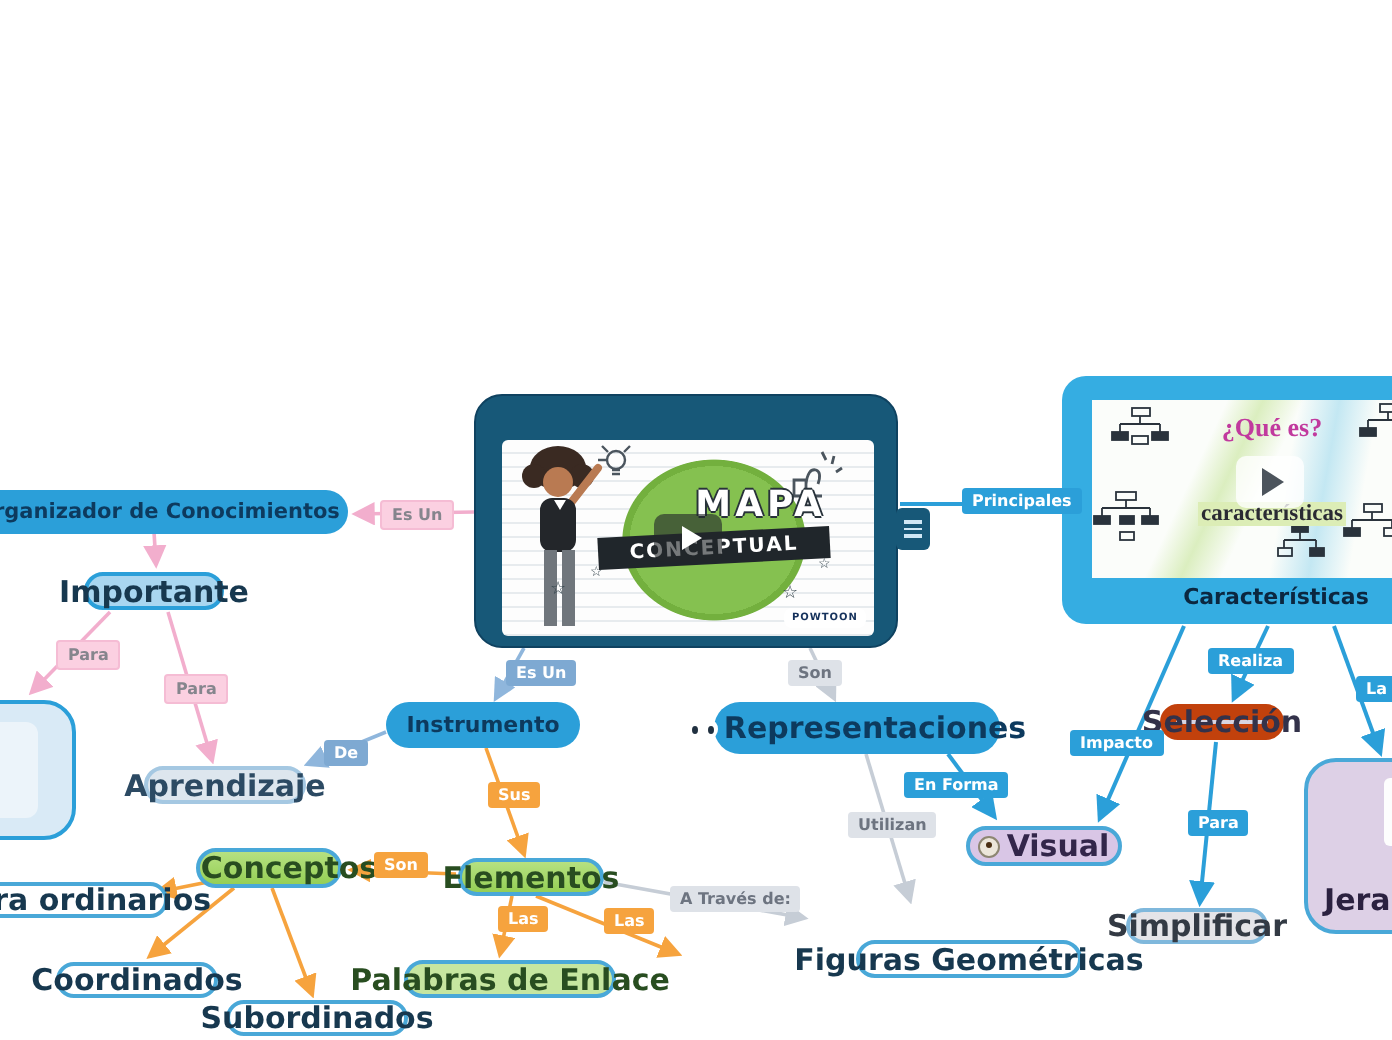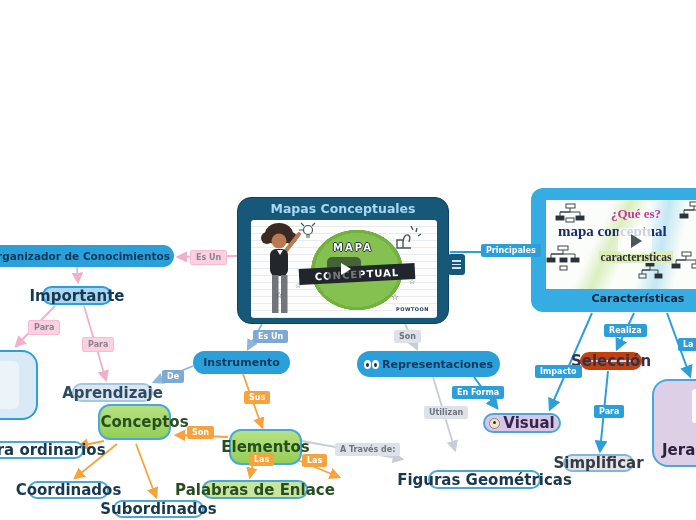--- a/index.html
+++ b/index.html
@@ -10,22 +10,22 @@
   
   .vcard{position:absolute;box-sizing:border-box;z-index:3;}
   #main-card{left:237px;top:197px;width:212px;height:127px;background:#175878;border-radius:14px;
              border:1px solid #0f4260;}
   #main-card .vtitle{position:absolute;left:0;right:0;top:3px;text-align:center;
              font-weight:bold;font-size:12.5px;color:#a9d8f2;}
   #main-thumb{position:absolute;left:13px;top:22px;width:186px;height:98px;border-radius:3px;overflow:hidden;
              background:repeating-linear-gradient(180deg,#fdfdfd 0 6px,#e7ebee 6px 7px);}
   #green-blob{position:absolute;left:57px;top:7px;width:98px;height:86px;border-radius:50%;
              background:radial-gradient(closest-side,#85c150 0 86%,#73b03e 86% 93%,transparent 94%);}
-  #mapa-word{position:absolute;left:56px;top:22px;width:92px;text-align:center;font-weight:bold;
-             font-size:10px;letter-spacing:2px;color:#fff;
+  #mapa-word{position:absolute;left:70px;top:22px;width:92px;text-align:right;font-weight:bold;
+             font-size:18px;letter-spacing:2px;color:#fff;
              text-shadow:-1px 0 #28323a,1px 0 #28323a,0 -1px #28323a,0 1px #28323a;}
   #conceptual-ribbon{position:absolute;left:48px;top:46px;width:116px;height:16px;background:#20262b;
              transform:rotate(-3deg);display:flex;align-items:center;justify-content:center;
              color:#fff;font-weight:bold;font-size:10px;letter-spacing:1px;}
   .star{position:absolute;color:#37474f;font-size:9px;}
   #play-main{position:absolute;left:76px;top:37px;width:34px;height:24px;border-radius:5px;
              background:rgba(34,38,42,.62);display:flex;align-items:center;justify-content:center;}
   #play-main .tri{width:0;height:0;border-left:10px solid #fff;border-top:6px solid transparent;
              border-bottom:6px solid transparent;margin-left:3px;}
   #powtoon{position:absolute;right:4px;bottom:4px;height:10px;padding:0 4px;background:#fff;border-radius:4px;
@@ -66,29 +66,29 @@
   .n-lavgray{background:#d8d4e0;border:8px solid #c2410c;color:#33324a;}
   .n-gray{background:#e4e4e8;border:2px solid #7fb8dc;color:#333a44;}
   .n-img{background:#d9eaf6;border:2px solid #2b9fd9;border-radius:16px;}
 
   #n-organizador{left:-16px;top:245px;width:190px;height:22px;font-size:10.5px;}
   #n-importante{left:42px;top:286px;width:70px;height:19px;}
   #n-leftimg{left:-28px;top:350px;width:66px;height:70px;}
   #n-leftimg .ph{width:36px;height:48px;background:#ecf4fa;border-radius:6px;margin-left:-8px;}
   #n-aprendizaje{left:72px;top:383px;width:81px;height:19px;}
   #n-instrumento{left:193px;top:351px;width:97px;height:23px;font-size:11px;}
-  #n-conceptos{left:98px;top:404px;width:73px;height:36px;padding-left:20px;}
-  #n-elementos{left:229px;top:429px;width:73px;height:36px;}
+  #n-conceptos{left:98px;top:424px;width:73px;height:20px;padding-left:20px;}
+  #n-elementos{left:229px;top:429px;width:73px;height:19px;}
   #n-supra{left:-14px;top:441px;width:98px;height:18px;}
   #n-coordinados{left:28px;top:481px;width:81px;height:18px;}
   #n-subordinados{left:113px;top:500px;width:91px;height:18px;}
   #n-palabras{left:202px;top:480px;width:106px;height:19px;}
   #n-preposiciones{left:315px;top:481px;width:88px;height:19px;}
   #n-figuras{left:428px;top:452px;width:113px;height:19px;margin-top:18px;}
-  #n-representaciones{left:357px;top:351px;width:143px;height:26px;font-size:11px;}
+  #n-representaciones{left:357px;top:351px;width:143px;height:26px;font-size:15px;}
   #n-visual{left:483px;top:413px;width:78px;height:20px;}
   #n-seleccion{left:580px;top:352px;width:62px;height:18px;}
   #n-simplificar{left:563px;top:454px;width:71px;height:18px;}
   #n-jerarquizacion{left:652px;top:379px;width:92px;height:88px;background:#ddd0e6;border:2px solid #49a8d8;
       border-radius:16px;align-items:flex-end;justify-content:flex-start;padding:6px 8px;color:#2b2140;}
   #n-jerarquizacion .ph{position:absolute;right:6px;top:8px;width:44px;height:34px;background:#fdfdfd;border-radius:3px;}
 
   .eyes{display:inline-flex;gap:1px;}
   .eyes b{width:7px;height:9px;border-radius:50%;background:#fff;position:relative;display:inline-block;}
   .eyes b:after{content:"";position:absolute;left:2px;top:3px;width:3px;height:4px;border-radius:50%;background:#203040;}
@@ -167,21 +167,20 @@
 
     <line x1="450" y1="252" x2="531" y2="252" stroke="#2b9fd9" stroke-width="2"></line>
     <line x1="592" y1="313" x2="550" y2="409" stroke="#2b9fd9" stroke-width="2" marker-end="url(#ar-blue)"></line>
     <line x1="634" y1="313" x2="617" y2="349" stroke="#2b9fd9" stroke-width="2" marker-end="url(#ar-blue)"></line>
     <line x1="667" y1="313" x2="690" y2="376" stroke="#2b9fd9" stroke-width="2" marker-end="url(#ar-blue)"></line>
     <line x1="608" y1="371" x2="600" y2="451" stroke="#2b9fd9" stroke-width="2" marker-end="url(#ar-blue)"></line>
     <line x1="474" y1="377" x2="497" y2="408" stroke="#2b9fd9" stroke-width="2" marker-end="url(#ar-blue)"></line>
   </svg>
 
   <div class="vcard" id="main-card">
-    <div class="vtitle">Mapas Conceptuales</div>
     <div id="main-thumb">
       <svg width="186" height="98" style="position:absolute;left:0;top:0">
         <ellipse cx="28" cy="14" rx="14" ry="11" fill="#3a2a22"></ellipse>
         <circle cx="16" cy="18" r="6" fill="#3a2a22"></circle>
           <circle cx="40" cy="18" r="6" fill="#3a2a22"></circle>
         <circle cx="28" cy="21" r="7.5" fill="#b97a52"></circle>
         <path d="M34 32 L48 14" stroke="#b97a52" stroke-width="4" fill="none" stroke-linecap="round"></path>
         <rect x="19" y="29" width="18" height="27" rx="6" fill="#23262a"></rect>
         <path d="M26 30 l3 5 3-5 z" fill="#fff"></path>
         <rect x="21" y="55" width="6.5" height="38" fill="#70767c"></rect>
@@ -248,21 +247,20 @@
             </g>
           <g transform="translate(96,62)">
               <rect x="4" y="0" width="8" height="4"></rect>
               <path d="M8 4 v4 M8 8 h-8 h16 M0 8 v4 M16 8 v4" fill="none"></path>
               <rect x="-3" y="12" width="7" height="4" fill="none"></rect>
               <rect x="13" y="12" width="7" height="4"></rect>
             </g>
         </g>
       </svg>
       <div id="q1">¿Qué es?</div>
-      <div id="q2">mapa conceptual</div>
       <div id="q3"><span>características</span></div>
       <div id="play-side">
           <span class="tri"></span>
         </div>
     </div>
     <div id="side-caption">Características</div>
   </div>
 
   <div class="node n-blue" id="n-organizador">
       <span>Organizador de Conocimientos</span>

